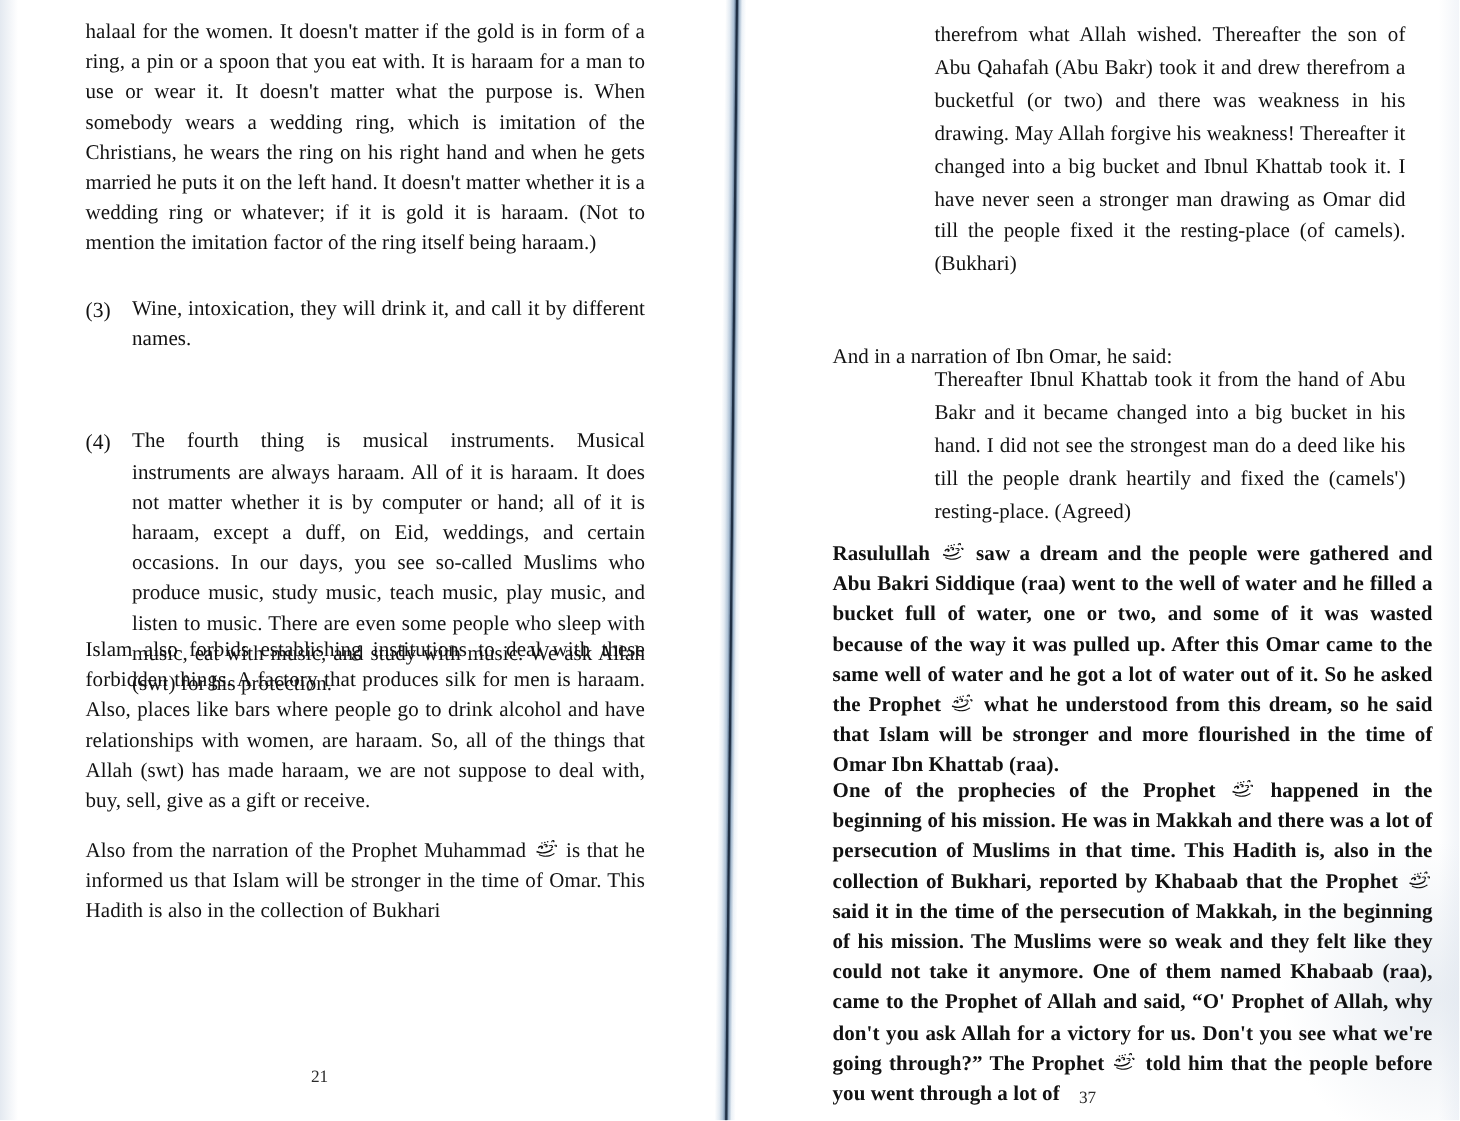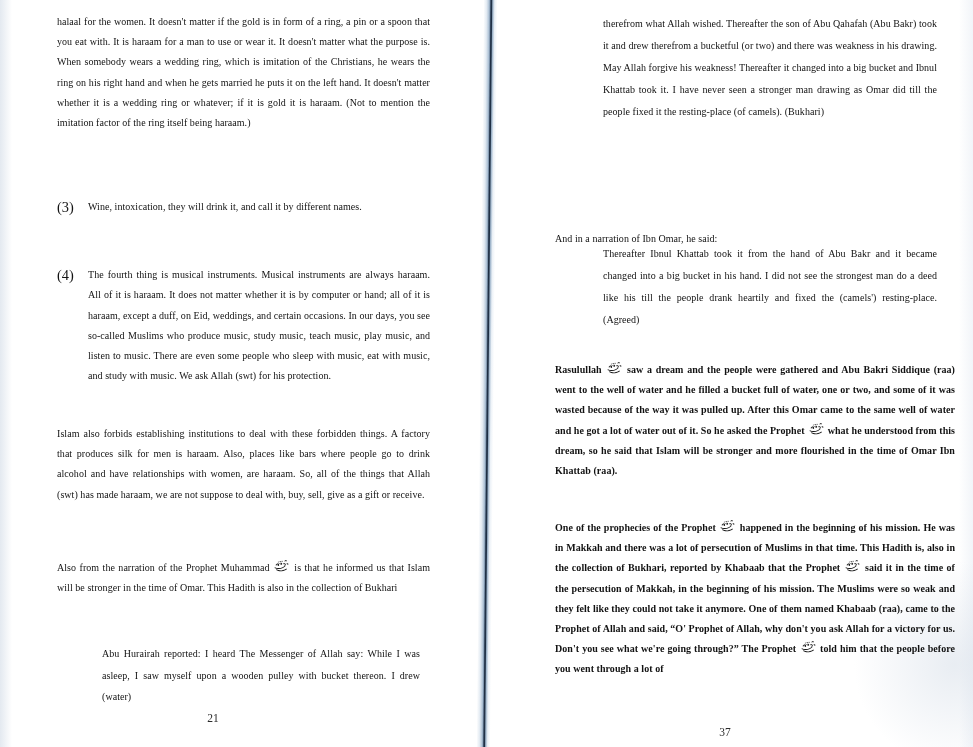--- a/index.html
+++ b/index.html
@@ -66,21 +66,21 @@
     top: 0;
   }
   .col-left  { left: 57px;  width: 373px; }
   .col-right { left: 60px;  width: 400px; }
 
   
   p.para {
     margin: 0;
     text-align: justify;
     text-justify: inter-word;
-    font-size: 10px;
+    font-size: 14px;
     line-height: 20.2px;
     letter-spacing: 0.05px;
     -webkit-font-smoothing: none;
   }
   p.para.last-line-full { text-align-last: left; }
 
   .blk { position: absolute; left: 0; right: 0; }
 
   
   .numitem {
@@ -99,21 +99,21 @@
   .quote {
     padding-left: 45px;
     padding-right: 10px;
   }
   .quote p.para { line-height: 21.6px; }
 
   .quote-right {
     padding-left: 48px;
     padding-right: 18px;
   }
-  .quote-right p.para { line-height: 21.9px; }
+  .quote-right p.para { line-height: 21.9px; margin-left: 20px; }
 
   
   .folio {
     position: absolute;
     text-align: center;
     font-size: 11.5px;
     line-height: 13px;
     color: #2a2a2a;
     width: 60px;
   }
@@ -190,23 +190,20 @@
                   <path d="M2.4 10.3c1.5.9 3.4 1.3 5.3 1.1 1.8-.2 3.4-.8 4.6-1.8l.6.6c-1.4 1.1-3.2 1.8-5.2 2-2 .2-4-.3-5.6-1.2l.3-.7z"></path>
                   <path d="M10.4 2.2c.2-.6.7-1.1 1.3-1.2.5-.1.9.2 1 .6.1.4-.1.8-.5.9-.3.1-.5-.1-.6-.3-.1-.2.1-.4.3-.4-.1-.1-.3-.1-.4 0-.3.1-.5.4-.6.8l-.5-.4z"></path>
                   <path d="M12.6 4.4c.5-.3 1.1-.3 1.5 0 .3.3.4.7.2 1-.2.3-.5.4-.8.3-.2-.1-.3-.3-.2-.5.1-.1.3-.2.4-.1 0-.2-.2-.3-.5-.2-.2 0-.4.2-.5.4l-.1-.9z"></path>
                   <ellipse cx="6.2" cy="2.6" rx="0.55" ry="0.5"></ellipse>
                   <ellipse cx="8.1" cy="2.2" rx="0.55" ry="0.5"></ellipse>
                   <ellipse cx="4.3" cy="3.0" rx="0.5" ry="0.45"></ellipse>
                 </g>
               </svg></span><span> is that he informed us that Islam will be stronger in the time of Omar.  This Hadith is also in the collection of Bukhari</span></p>
       </div>
 
-      <div class="blk quote" style="top:643px;">
-        <p class="para last-line-full">Abu Hurairah reported:  I heard The Messenger of Allah say:  While I was asleep, I saw myself upon a wooden pulley with bucket thereon.  I drew (water)</p>
-      </div>
 
     </div>
 
     <div class="folio" style="left:183px; top:712px;">21</div>
   </div>
 
   <div class="leaf leaf-right">
     <div class="edge-shadow-right"></div>
     <div class="corner-smudge"></div>
 

